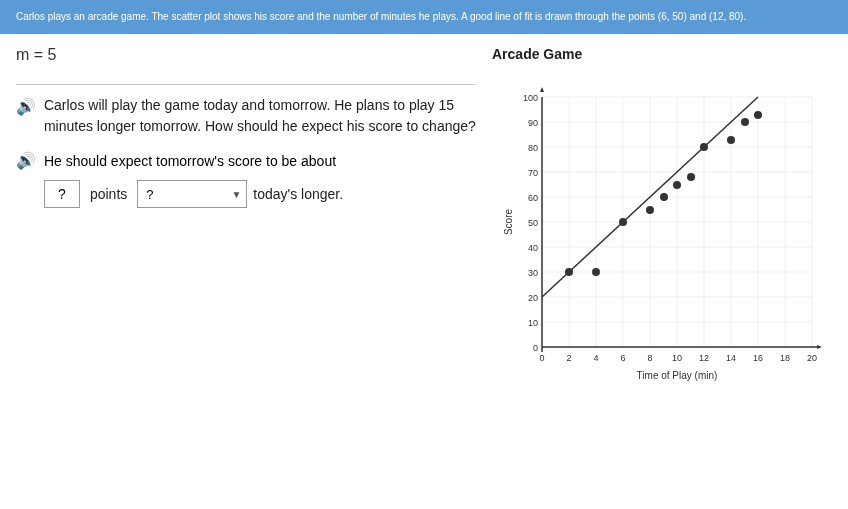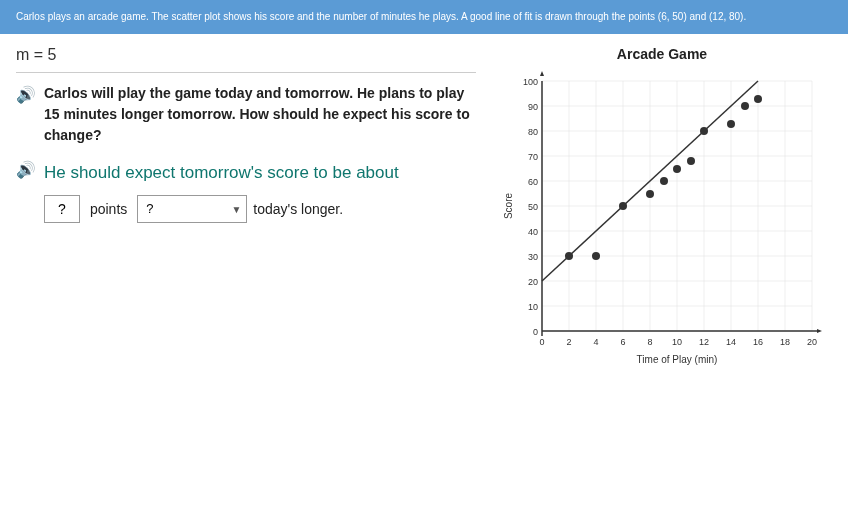--- a/index.html
+++ b/index.html
@@ -28,54 +28,54 @@
     .left-panel {
       flex: 1;
       min-width: 0;
     }
 
     .m-value {
       font-size: 16px;
       margin-bottom: 10px;
       color: #333;
       border-bottom: 1px solid #ccc;
-      padding-bottom: 8px;
+      padding-bottom: 20px;
     }
 
     .question-block {
       display: flex;
       align-items: flex-start;
       gap: 8px;
       margin-bottom: 12px;
     }
 
     .audio-icon {
       color: #5b9bd5;
       font-size: 16px;
       margin-top: 2px;
       cursor: pointer;
     }
 
     .question-text {
       font-size: 14px;
-      font-weight: bold;
+      font-weight: normal;
       color: #222;
       line-height: 1.5;
     }
 
     .answer-block {
       display: flex;
       align-items: flex-start;
       gap: 8px;
       margin-top: 8px;
     }
 
     .answer-text {
-      font-size: 17px;
-      color: #0f766e;
+      font-size: 14px;
+      color: #000000;
       line-height: 1.8;
     }
 
     .answer-row {
       display: flex;
       align-items: center;
       gap: 6px;
       margin-top: 6px;
       flex-wrap: wrap;
     }
@@ -127,25 +127,24 @@
       color: #222;
     }
 
     
     .chart-panel {
       width: 340px;
       flex-shrink: 0;
     }
 
     .chart-title {
-      text-align: center;
       font-size: 14px;
       font-weight: bold;
       color: #222;
-      margin-bottom: 4px;
+      margin-bottom: 20px;
     }
 
     .chart-container {
       position: relative;
       width: 320px;
       height: 310px;
       margin: 0 auto;
     }
 
     svg.chart-svg {

